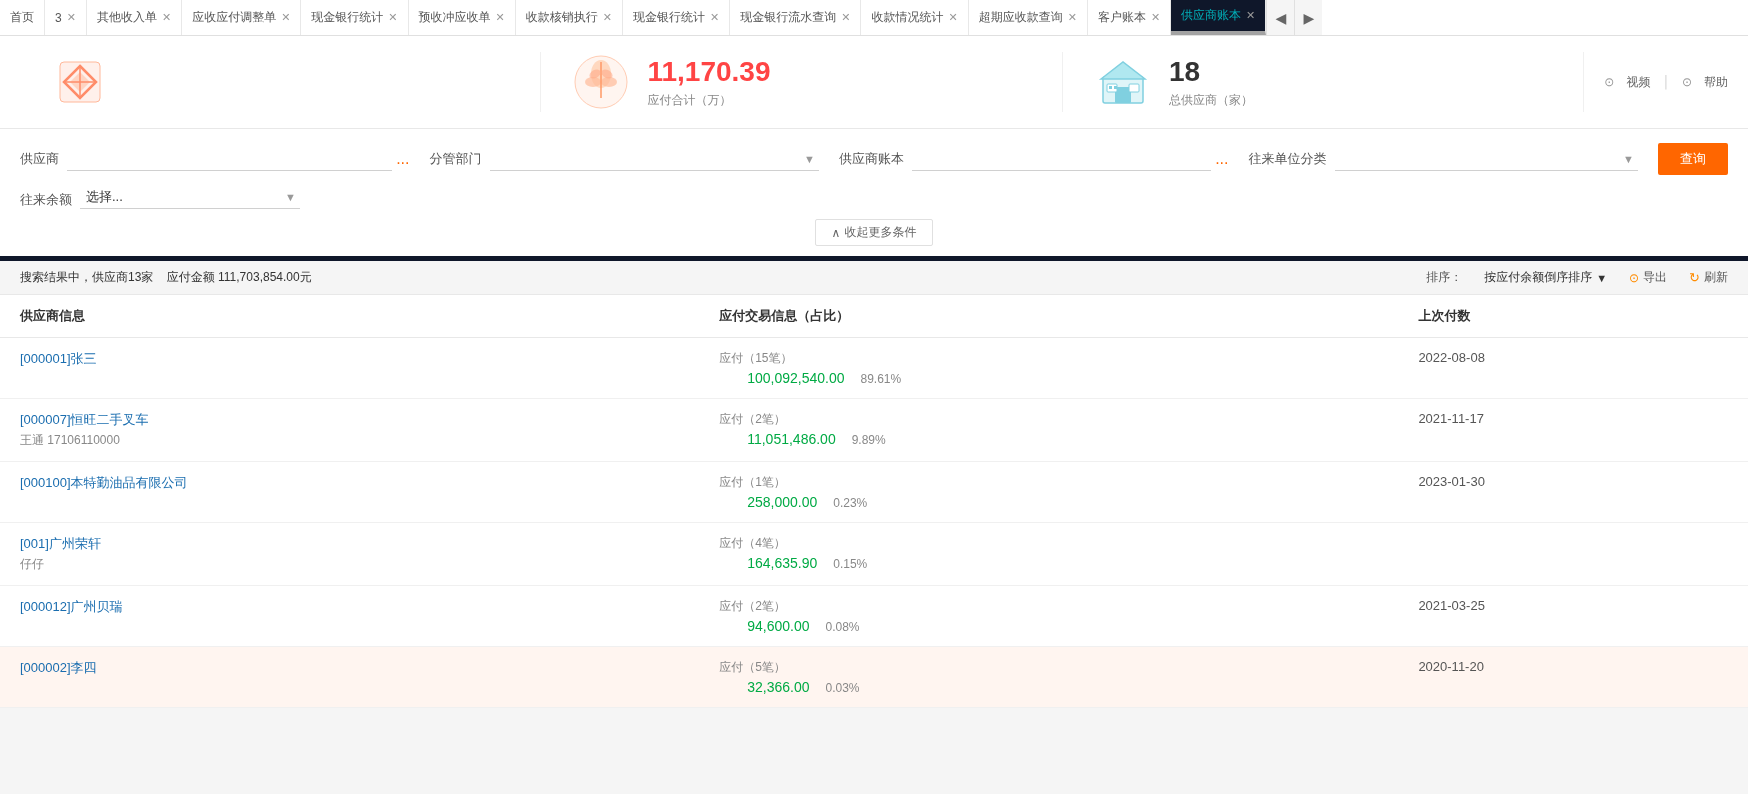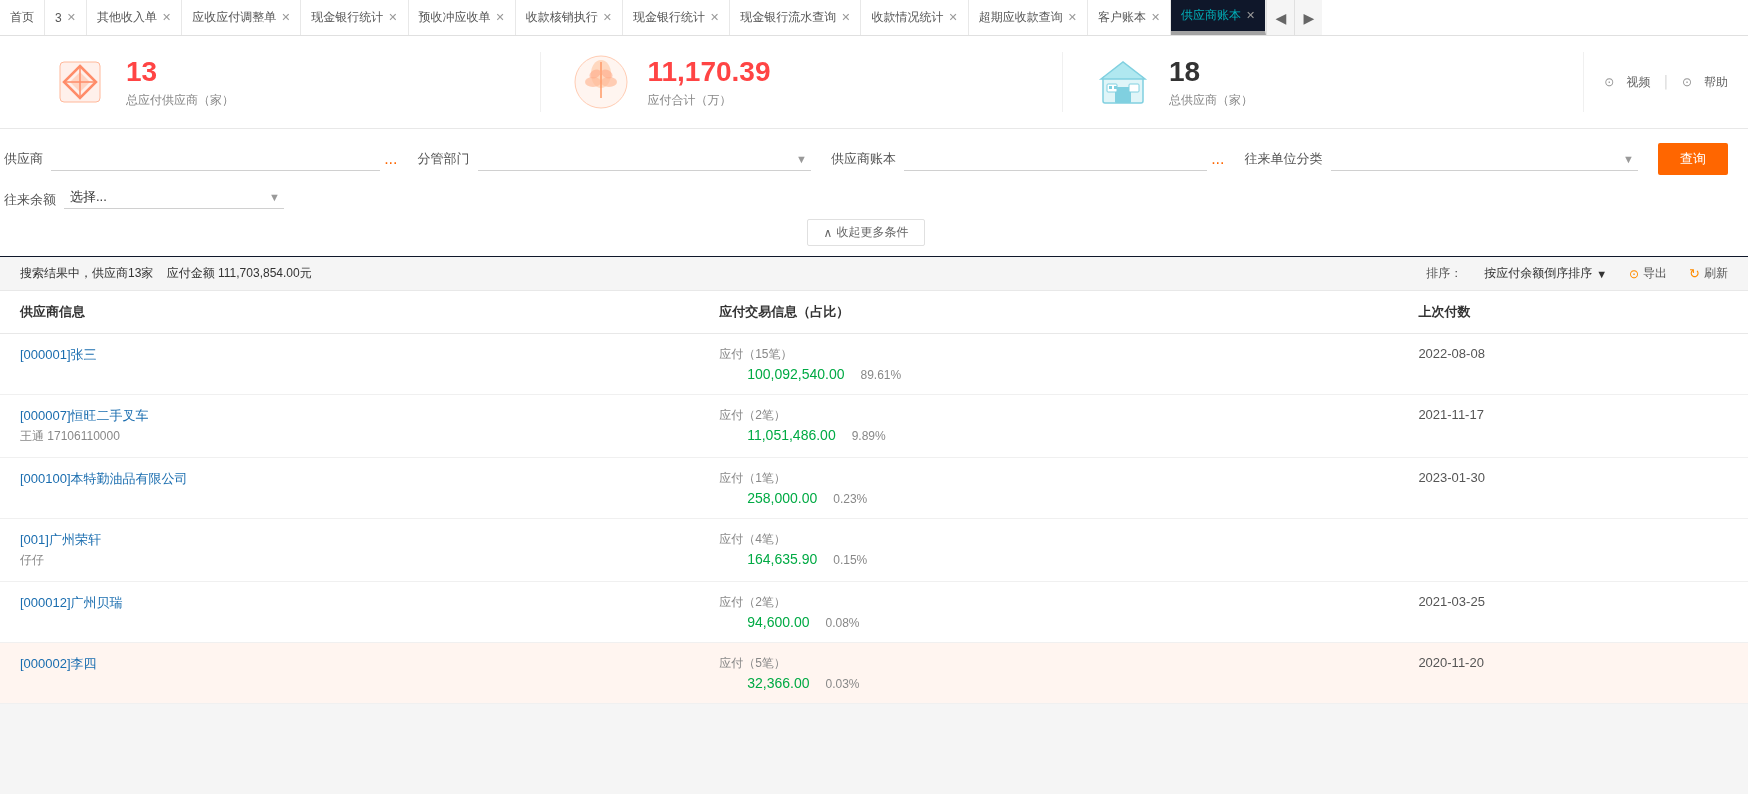--- a/index.html
+++ b/index.html
@@ -64,22 +64,22 @@
       font-size: 12px;
       color: #666;
       padding-left: 20px;
       flex-shrink: 0;
     }
     .summary-right-actions a { color: #666; text-decoration: none; cursor: pointer; }
 
     
     .filter-area {
       background: #fff;
-      padding: 14px 20px 10px 4px;
-      border-bottom: 1px solid #0f172a;
+      padding: 14px 20px 10px 20px;
+      border-bottom: 5px solid #0f172a;
     }
     .filter-row {
       display: flex;
       align-items: center;
       gap: 20px;
       margin-bottom: 10px;
     }
     .filter-item {
       display: flex;
       align-items: center;
@@ -309,24 +309,20 @@
 
   <div class="summary-item">
     <div class="summary-icon">
       <svg width="60" height="60" viewBox="0 0 60 60">
         <rect x="10" y="10" width="40" height="40" rx="4" fill="#fff0eb" stroke="#ffb89a" stroke-width="1"></rect>
         <polygon points="30,14 46,30 30,46 14,30" fill="none" stroke="#ff8c69" stroke-width="2.5"></polygon>
         <polygon points="30,20 40,30 30,40 20,30" fill="#ffb89a" opacity="0.5"></polygon>
         <line x1="14" y1="30" x2="46" y2="30" stroke="#ff8c69" stroke-width="1.5"></line>
         <line x1="30" y1="14" x2="30" y2="46" stroke="#ff8c69" stroke-width="1.5"></line>
       </svg>
-    </div>
-    <div class="summary-content">
-      <div class="summary-number">13</div>
-      <div class="summary-label">总应付供应商（家）</div>
     </div>
   </div>
 
   <div class="summary-item">
     <div class="summary-icon">
       <svg width="60" height="60" viewBox="0 0 60 60">
         <circle cx="30" cy="30" r="26" fill="#fff5f0" stroke="#ffccb3" stroke-width="1"></circle>
         <ellipse cx="30" cy="22" rx="10" ry="14" fill="#ffccaa" opacity="0.7"></ellipse>
         <ellipse cx="22" cy="30" rx="8" ry="5" fill="#ffbb99" opacity="0.7"></ellipse>
         <ellipse cx="38" cy="30" rx="8" ry="5" fill="#ffbb99" opacity="0.7"></ellipse>

